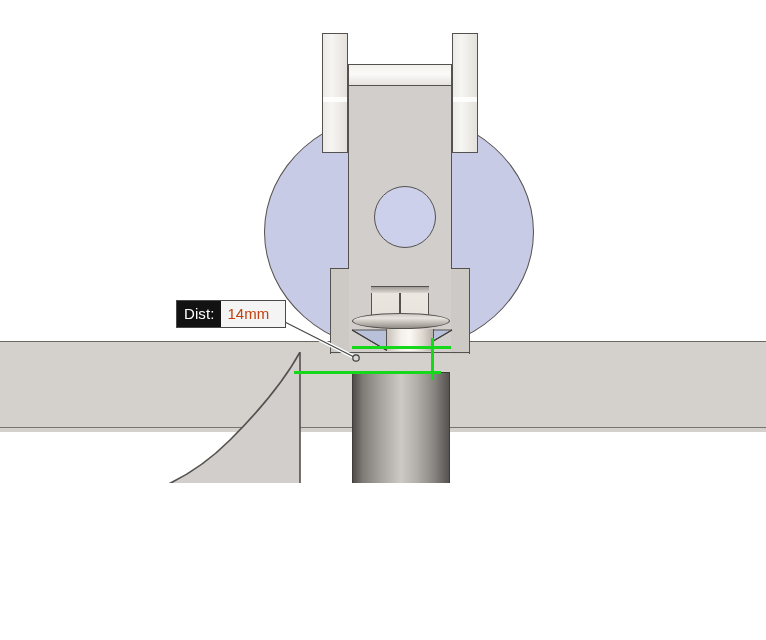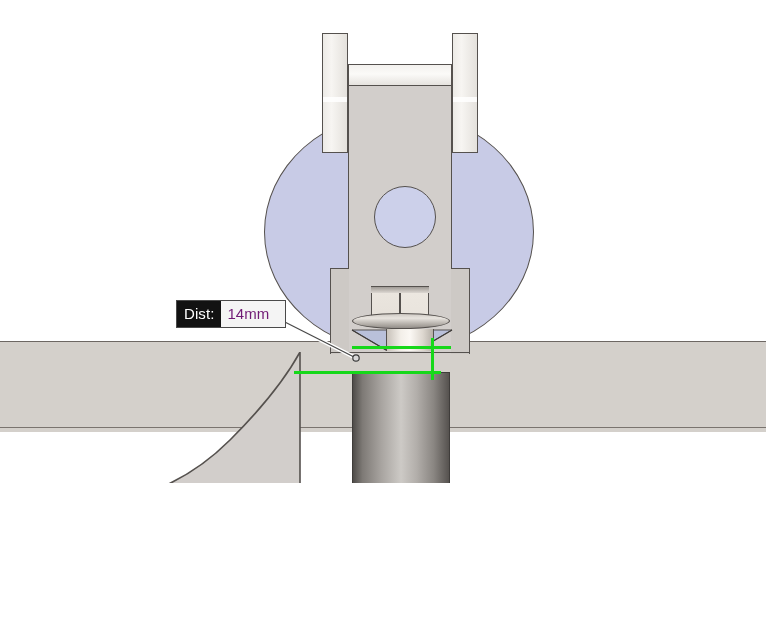--- a/index.html
+++ b/index.html
@@ -215,21 +215,21 @@
     box-shadow:0 0 0 0 rgba(0,0,0,0);
   }
   #callout-label{
     background:#121212;color:#ffffff;
     padding:5px 6px 6px 7px;
     font-family:"Liberation Sans",sans-serif;
     letter-spacing:.1px;
     white-space:nowrap;
   }
   #callout-value{
-    background:#f4f4f4;color:#701a75;
+    background:#f4f4f4;color:#c2410c;
     padding:5px 16px 6px 7px;
     font-family:"Liberation Sans",sans-serif;
     white-space:nowrap;
   }
 </style>
 </head>
 <body>
 
 <div id="viewport">
 

